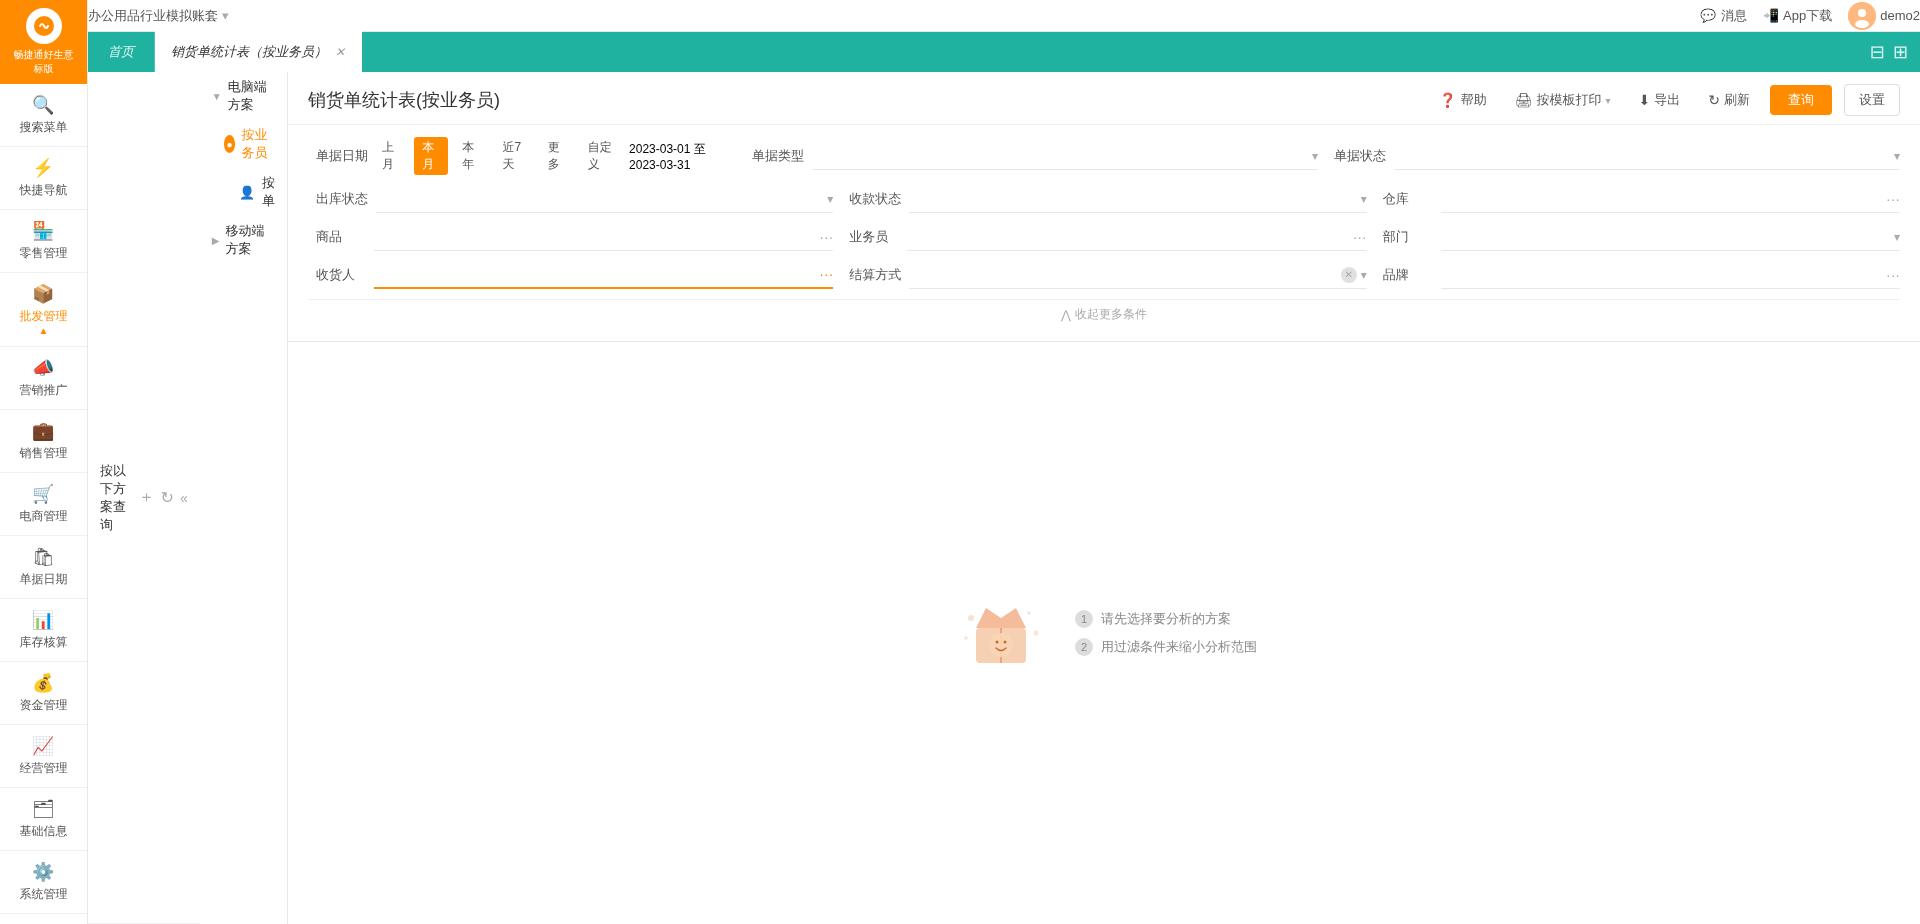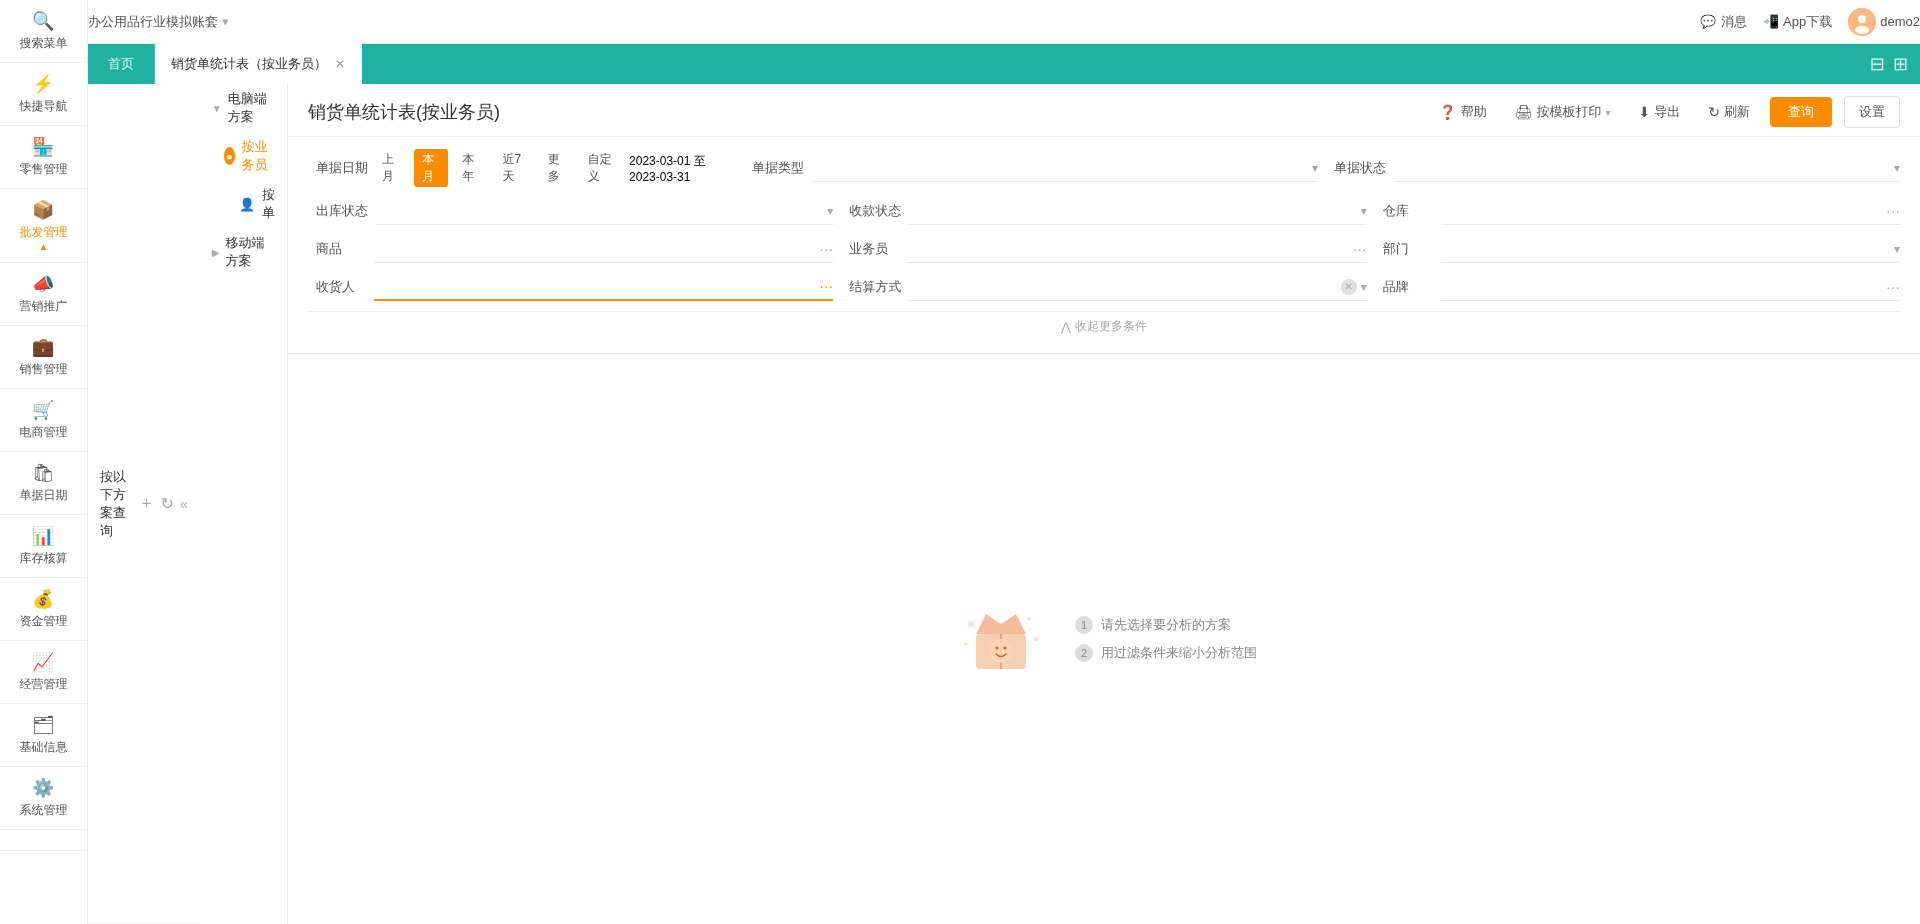--- a/index.html
+++ b/index.html
@@ -57,21 +57,21 @@
     #main {
       flex: 1;
       display: flex;
       flex-direction: column;
       height: 100%;
       overflow: hidden;
     }
 
     
     #topbar {
-      height: 44px;
+      height: 32px;
       background: #fff;
       display: flex;
       align-items: center;
       justify-content: space-between;
       padding: 0 0;
       border-bottom: 1px solid #e8e8e8;
       flex-shrink: 0;
     }
     .topbar-left {
       display: flex;
@@ -123,20 +123,21 @@
     }
     .tab-item {
       height: 56px;
       display: flex;
       align-items: center;
       padding: 0 16px;
       cursor: pointer;
       color: rgba(255,255,255,0.85);
       font-size: 13px;
       border-right: 1px solid rgba(255,255,255,0.2);
+      font-style: italic;
     }
     .tab-item.active {
       background: #fff;
       color: #333;
     }
     .tab-item .tab-close {
       margin-left: 8px;
       color: #999;
       font-size: 12px;
       cursor: pointer;
@@ -405,20 +406,30 @@
       justify-content: center;
       font-size: 11px;
       color: #888;
       flex-shrink: 0;
     }
   </style>
 </head>
 <body>
 
 <div id="sidebar">
+  <div class="logo-area">
+    <div class="logo-icon">
+      <svg viewBox="0 0 24 24" fill="none">
+        <circle cx="12" cy="12" r="10" fill="#ff8c00"></circle>
+        <path d="M8 12 Q10 8 12 12 Q14 16 16 12" stroke="#fff" stroke-width="2" fill="none" stroke-linecap="round"></path>
+      </svg>
+    </div>
+    <div class="logo-text" style="white-space: pre-line;">畅捷通好生意
+标版</div>
+  </div>
 
   <div class="sidebar-nav-item">
     <span class="nav-icon">🔍</span>
     <span>搜索菜单</span>
   </div>
   <div class="sidebar-nav-item">
     <span class="nav-icon">⚡</span>
     <span>快捷导航</span>
   </div>
 

